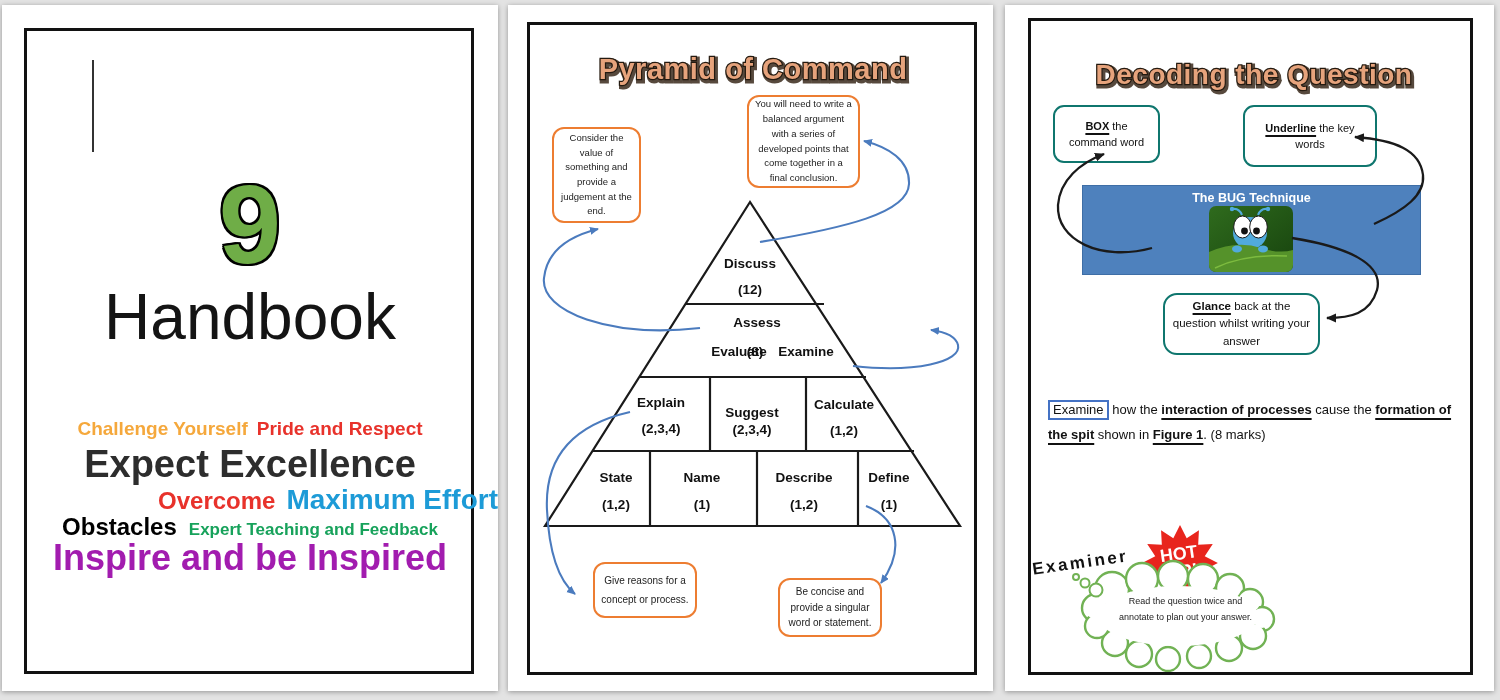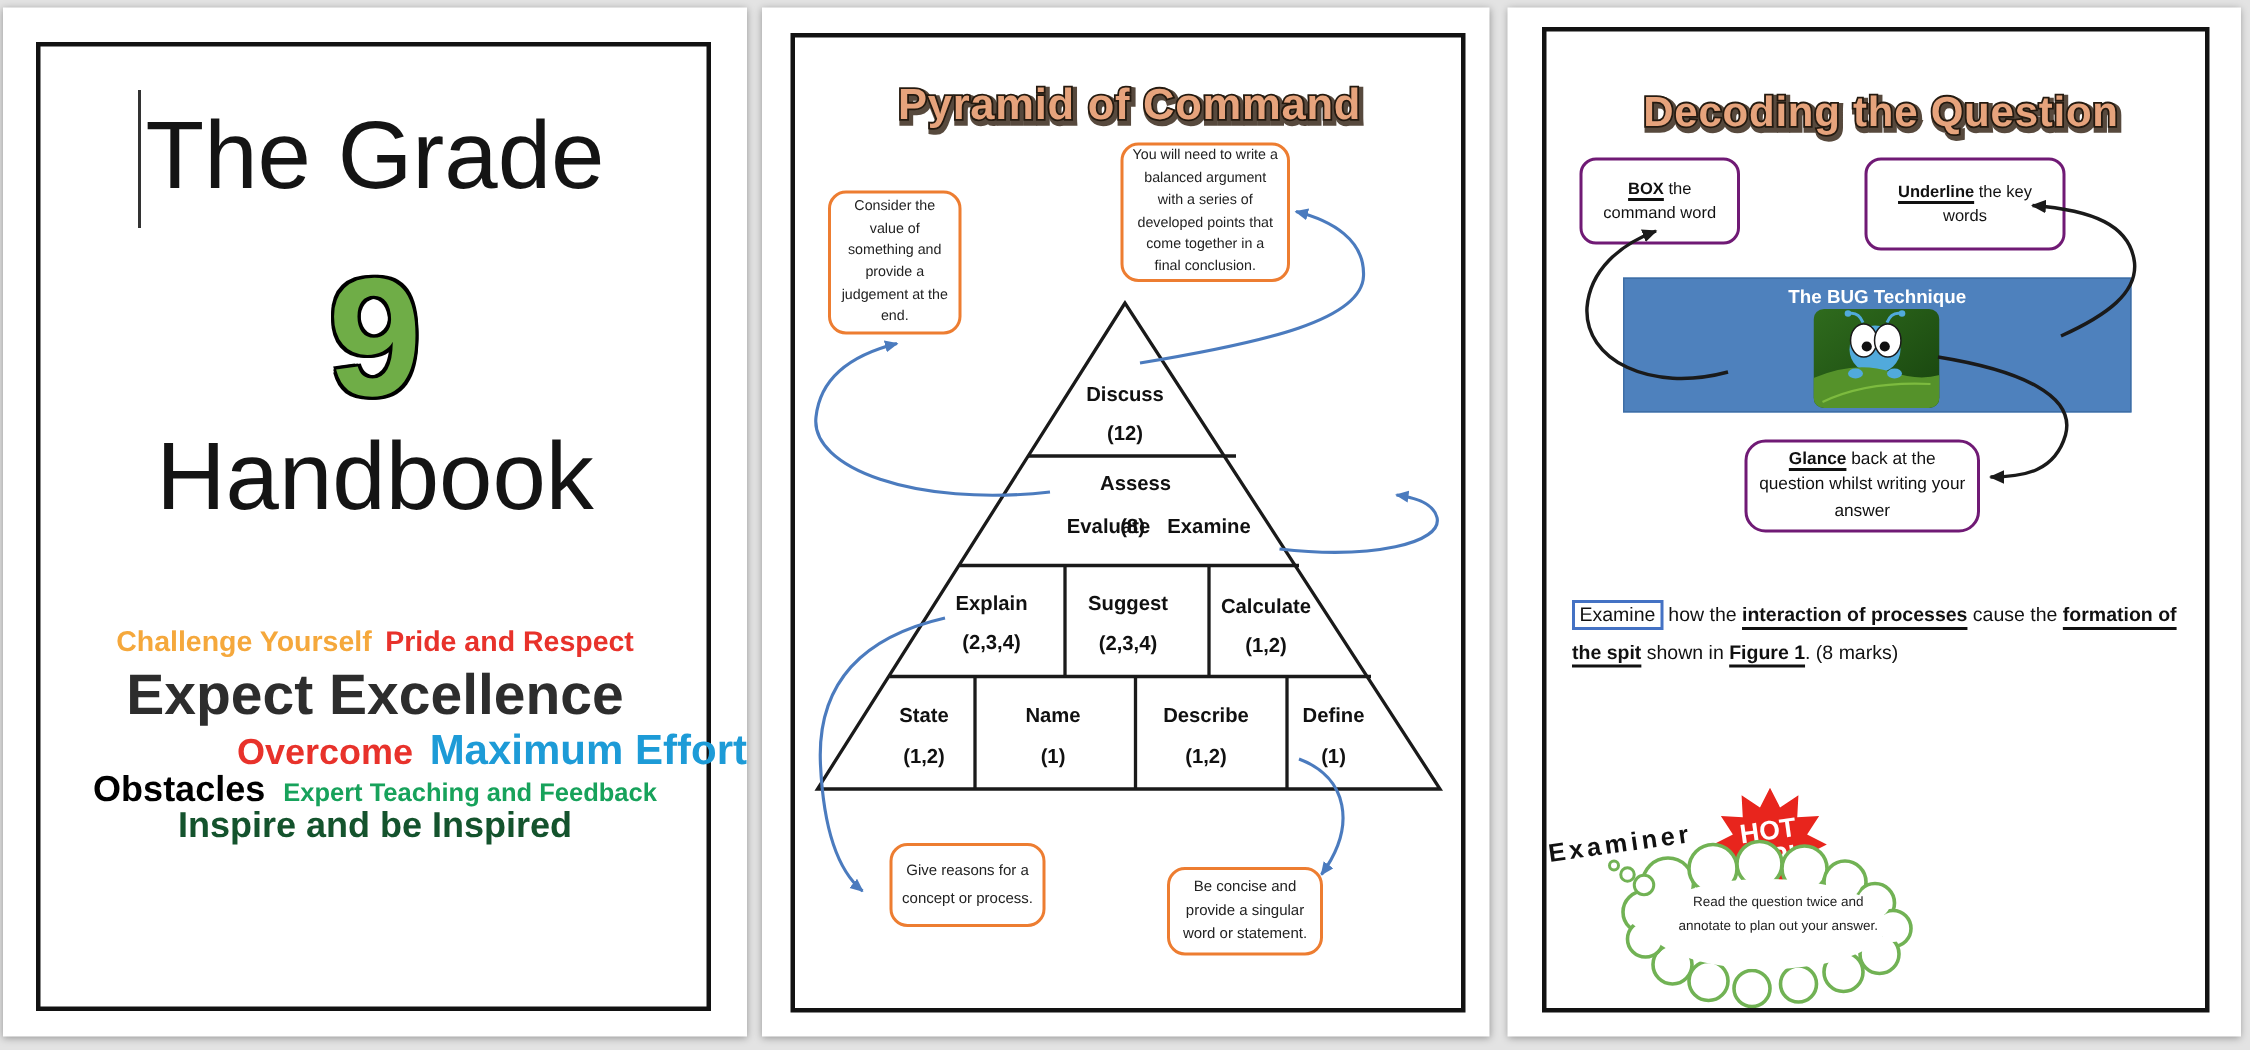--- a/index.html
+++ b/index.html
@@ -19,21 +19,21 @@
            align-items:baseline;font-weight:bold;white-space:nowrap;}
   
   .callout{position:absolute;border:2px solid #ED7D31;border-radius:12px;background:#fff;
            display:flex;align-items:center;justify-content:center;text-align:center;
            color:#222;box-sizing:border-box;padding:4px 6px;}
   .callout .inner{line-height:1.55;}
   
   .ptext{position:absolute;transform:translate(-50%,-50%);font-weight:bold;
          font-size:13.5px;color:#111;white-space:nowrap;}
   
-  .tipcard{position:absolute;border:2px solid #701a75;border-radius:11px;background:#fff;
+  .tipcard{position:absolute;border:2px solid #0f766e;border-radius:11px;background:#fff;
            box-sizing:border-box;display:flex;align-items:center;justify-content:center;
            text-align:center;color:#111;}
   .tipcard .inner{line-height:1.5;}
   .bold-ul{font-weight:bold;text-decoration:underline;text-decoration-thickness:1.5px;
            text-underline-offset:3px;}
   .banner{position:absolute;background:#4E81BD;border:1px solid #3e6ea6;box-sizing:border-box;}
   .banner-label{position:absolute;left:0;top:5px;width:100%;text-align:center;color:#fff;
                 font-weight:bold;font-size:12.5px;}
   .qline{position:absolute;font-size:13px;color:#111;white-space:nowrap;}
   .qbox{border:2px solid #4472C4;padding:0 3px 1px 3px;}
@@ -52,40 +52,39 @@
   <div class="card" style="left:2px;width:496px;"></div>
   <div class="card" style="left:508px;width:485px;"></div>
   <div class="card" style="left:1005px;width:489px;"></div>
 
   <div class="pborder" style="left:24px;top:28px;width:444px;height:640px;"></div>
   <div class="pborder" style="left:527px;top:22px;width:444px;height:647px;"></div>
   <div class="pborder" style="left:1028px;top:18px;width:439px;height:651px;"></div>
 
   <div class="cursor" style="left:92px;top:60px;height:92px;"></div>
 
-  <div class="cover-line" style="top:66px;font-size:64px;">The Grade</div>
   <div class="cover-line grade-nine" style="top:160px;font-size:112px;">9</div>
   <div class="cover-line" style="top:280px;font-size:64px;">Handbook</div>
 
   <div class="wa-line" style="top:418px;font-size:19px;">
     <span style="color:#F5A83C;margin-right:9px;">Challenge Yourself</span>
     <span style="color:#E8322B;">Pride and Respect</span>
   </div>
   <div class="wa-line" style="top:443px;font-size:38px;color:#2D2D2D;">
     <span>Expect Excellence</span>
   </div>
   <div class="wa-line" style="top:484px;justify-content:flex-end;">
     <span style="color:#E8322B;font-size:24px;margin-right:11px;">Overcome</span>
     <span style="color:#1D9BD7;font-size:28px;">Maximum Effort</span>
   </div>
   <div class="wa-line" style="top:513px;">
     <span style="color:#000000;font-size:24px;margin-right:12px;">Obstacles</span>
     <span style="color:#17A25B;font-size:17px;">Expert Teaching and Feedback</span>
   </div>
-  <div class="wa-line" style="top:537px;font-size:24px;color:#14532d;">
+  <div class="wa-line" style="top:537px;font-size:36px;color:#a21caf;">
     <span>Inspire and be Inspired</span>
   </div>
 
   <svg class="abs" style="left:560px;top:40px;" width="390" height="50" viewBox="560 40 390 50">
     <text x="753" y="79" text-anchor="middle" font-size="29" font-weight="bold" letter-spacing="0.5" font-family="Liberation Sans, sans-serif" fill="#3a2a1c" stroke="#3a2a1c" stroke-width="5" opacity="0.85" transform="translate(1.5,2)">Pyramid of Command</text>
     <text x="753" y="79" text-anchor="middle" font-size="29" font-weight="bold" letter-spacing="0.5" font-family="Liberation Sans, sans-serif" fill="#E6A37C" stroke="#241a10" stroke-width="2.4" paint-order="stroke">Pyramid of Command</text>
   </svg>
 
   <svg class="abs" style="left:500px;top:190px;" width="480" height="345" viewBox="500 190 480 345">
     <path d="M750,202 L545,526 L960,526 Z" fill="#ffffff" stroke="#1a1a1a" stroke-width="2.2"></path>
@@ -102,21 +101,21 @@
   </svg>
 
   <div class="ptext" style="left:750px;top:263px;text-align:center;">Discuss</div>
   <div class="ptext" style="left:750px;top:289px;">(12)</div>
   <div class="ptext" style="left:757px;top:322px;">Assess</div>
   <div class="ptext" style="left:699px;top:351px;margin-left:40px;">Evaluate</div>
   <div class="ptext" style="left:755px;top:351px;">(8)</div>
   <div class="ptext" style="left:806px;top:351px;">Examine</div>
   <div class="ptext" style="left:661px;top:402px;">Explain</div>
   <div class="ptext" style="left:661px;top:428px;">(2,3,4)</div>
-  <div class="ptext" style="left:752px;top:402px;">Suggest</div>
+  <div class="ptext" style="left:752px;top:412px;">Suggest</div>
   <div class="ptext" style="left:752px;top:429px;">(2,3,4)</div>
   <div class="ptext" style="left:844px;top:404px;">Calculate</div>
   <div class="ptext" style="left:844px;top:430px;">(1,2)</div>
   <div class="ptext" style="left:616px;top:477px;">State</div>
   <div class="ptext" style="left:616px;top:504px;">(1,2)</div>
   <div class="ptext" style="left:702px;top:477px;">Name</div>
   <div class="ptext" style="left:702px;top:504px;">(1)</div>
   <div class="ptext" style="left:804px;top:477px;text-align:right;">Describe</div>
   <div class="ptext" style="left:804px;top:504px;">(1,2)</div>
   <div class="ptext" style="left:889px;top:477px;">Define</div>

